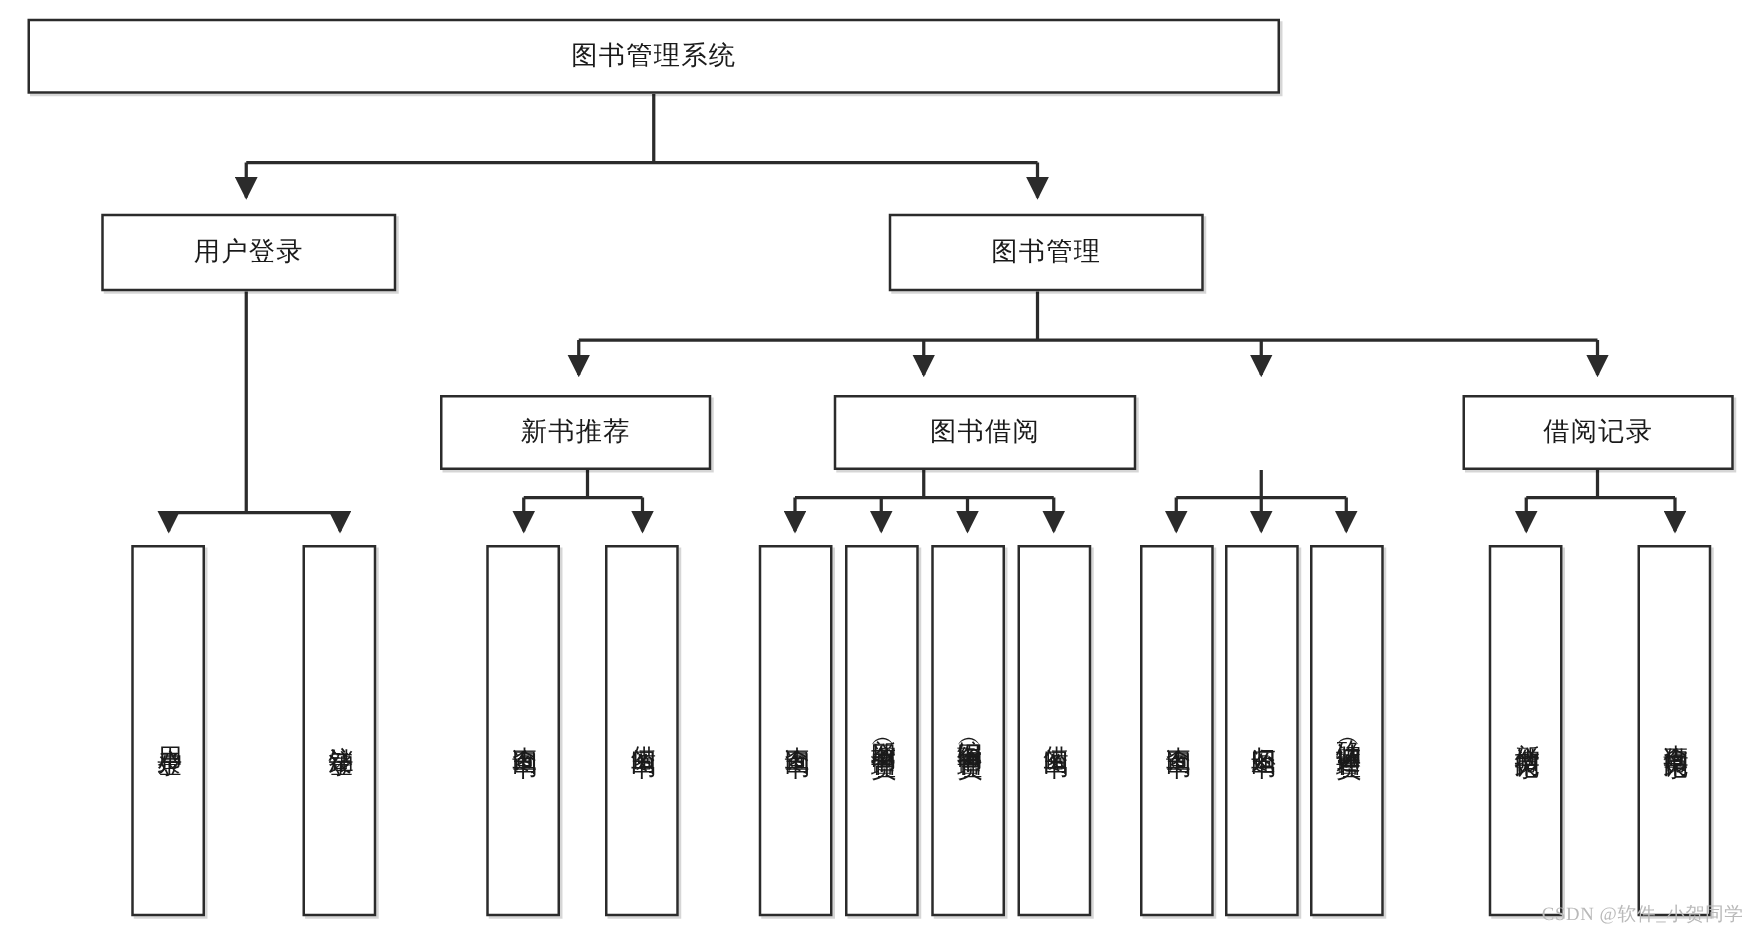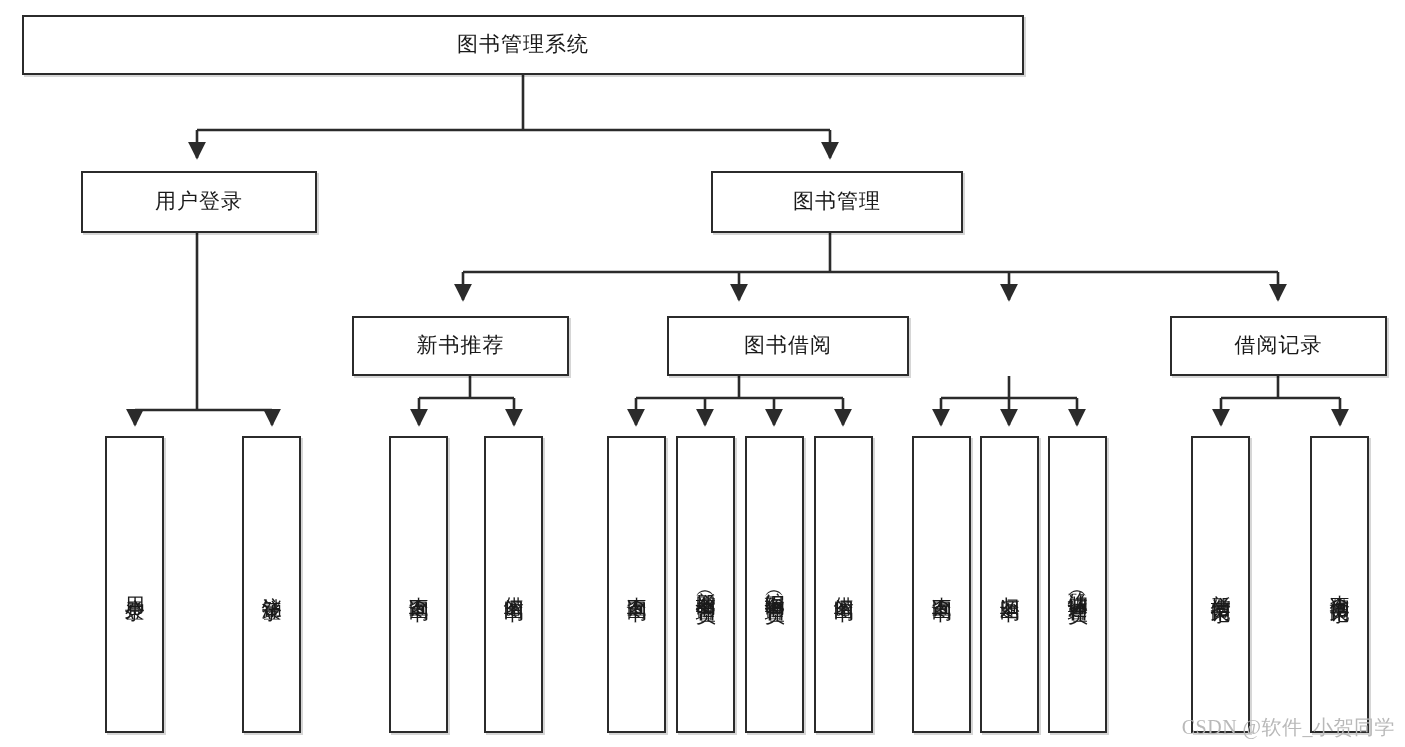--- a/index.html
+++ b/index.html
@@ -58,21 +58,21 @@
     writing-mode: vertical-rl;
     text-orientation: upright;
     letter-spacing: 2px;
     white-space: nowrap;
     -webkit-writing-mode: vertical-rl;
   }
   #watermark {
     position: absolute;
     right: 10px;
     bottom: 6px;
-    font-size: 20px;
+    font-size: 15px;
     color: #b9b9b9;
     letter-spacing: 0.5px;
     white-space: nowrap;
     pointer-events: none;
     text-align: center;
   }
 </style>
 </head>
 <body>
 

